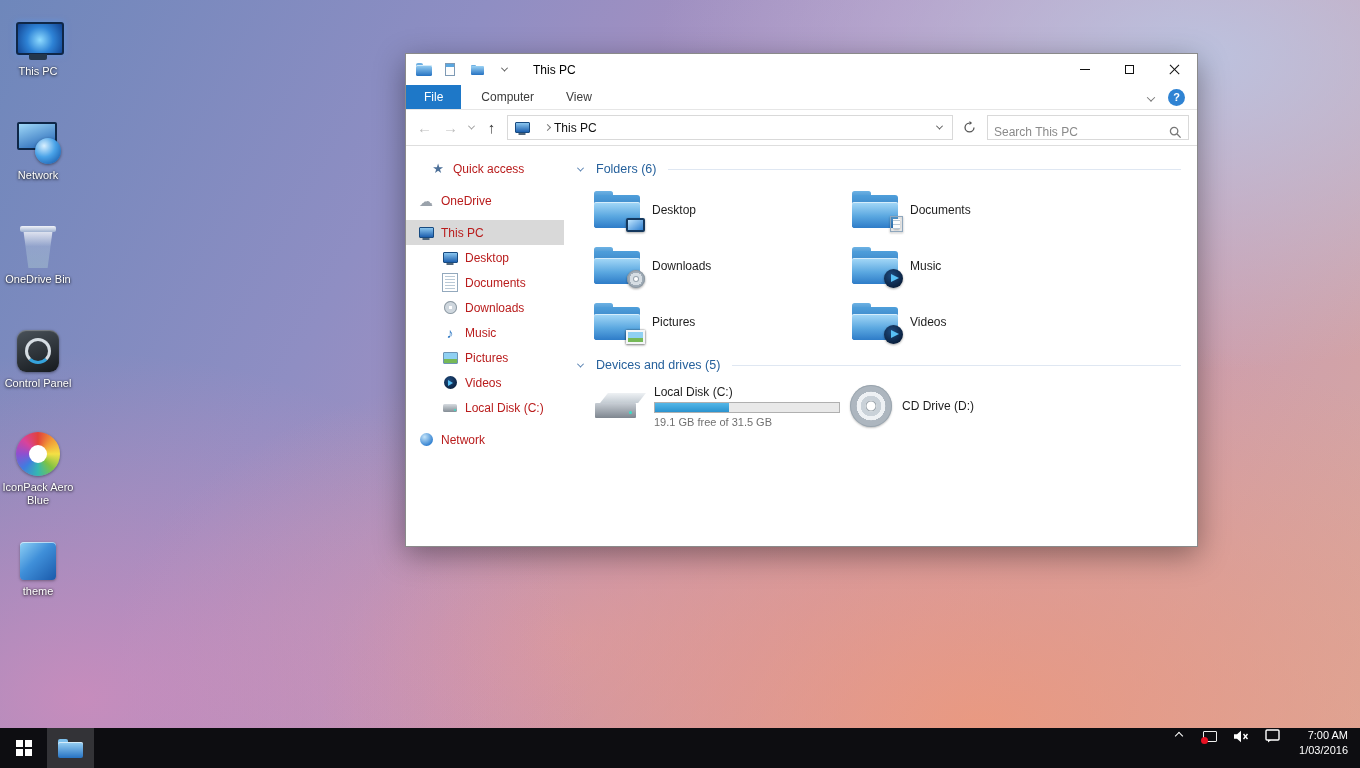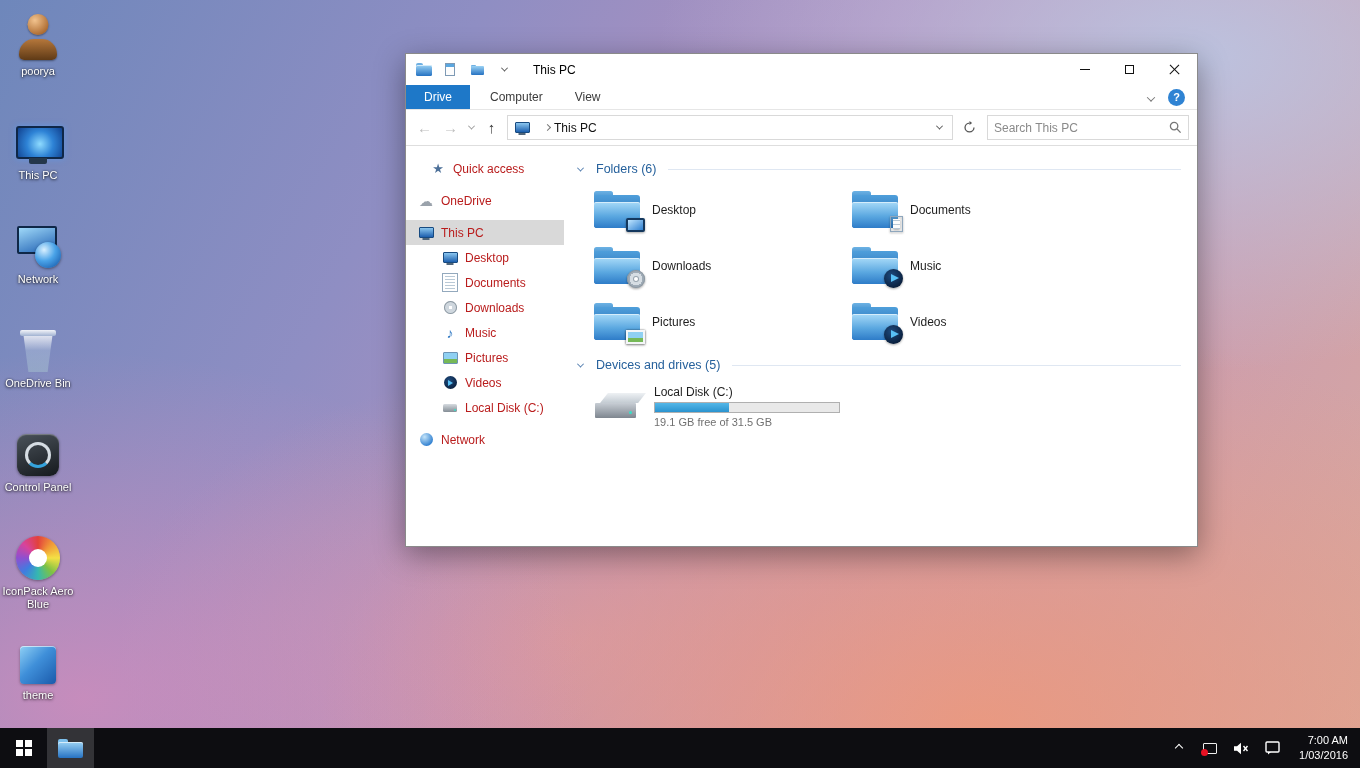--- a/index.html
+++ b/index.html
@@ -114,22 +114,22 @@
     font-size:15px; flex:none; }
   .nbtn.dis{ color:#bdbdbd; } .nbtn.en{ color:#3a3a3a; }
   .g-back::before{ content:"←"; } .g-fwd::before{ content:"→"; } .g-up::before{ content:"↑"; }
   .nchev{ width:14px; color:#9a9a9a; display:flex; align-items:center; justify-content:center; }
   .addr{ flex:1; height:25px; border:1px solid #d9d9d9; display:flex; align-items:center;
     background:#fff; padding:0 6px; margin:0 2px; min-width:0; }
   .crumb{ font-size:12px; color:#111; margin-left:4px; white-space:nowrap; }
   .addr-sep{ color:#777; margin-left:8px; display:flex; }
   .addr-chev{ margin-left:auto; color:#555; padding:0 4px; display:flex; }
   .refresh{ width:26px; height:25px; display:flex; align-items:center; justify-content:center; flex:none; }
-  .search{ width:202px; height:25px; border:1px solid #d9d9d9; display:flex; align-items:center;
-    background:#fff; margin-left:4px; padding:8px 6px; flex:none; }
+  .search{ width:202px; height:25px; border:1px solid #d9d9d9; display:flex; align-items:flex-end;
+    background:#fff; margin-left:4px; padding:0 6px; flex:none; }
   .search input{ border:0; outline:0; flex:1; font-size:12px; font-family:inherit; color:#222;
     min-width:0; background:transparent; }
   .search input::placeholder{ color:#8a8a8a; }
 
   .wbody{ flex:1; display:flex; min-height:0; }
   .sidebar{ width:158px; flex:none; padding-top:10px; overflow:hidden; }
   .srow{ display:flex; align-items:center; height:25px; padding-left:24px; font-size:12px; color:#b91c1c; }
   .srow.child{ padding-left:36px; }
   .srow.gap{ margin-top:7px;padding-left:12px; }
   .srow.sel{ background:#d9d9d9; }
@@ -221,39 +221,33 @@
     display:flex; align-items:stretch; color:#fff; }
   .tb-btn{ width:47px; display:flex; align-items:center; justify-content:center; }
   .tb-btn.active{ background:rgba(255,255,255,.16); }
   .win-logo{ width:16px; height:16px; display:grid; grid-template-columns:7px 7px; grid-template-rows:7px 7px; gap:2px; }
   .win-logo i{ background:#fff; }
   .tbf{ position:relative; width:25px; height:19px; display:block; }
   .tbf::before{ content:""; position:absolute; left:0; top:0; width:10px; height:5px;
     border-radius:2px 2px 0 0; background:#7ec0ec; }
   .tbf::after{ content:""; position:absolute; left:0; top:3px; width:25px; height:16px; border-radius:2px;
     background:linear-gradient(180deg,#9ad2f4,#2672c2); box-shadow:inset 0 1px 0 rgba(255,255,255,.6); }
-  .tray{ margin-left:auto; display:flex; align-items:center; gap:15px; padding-right:12px; }
+  .tray{ margin-left:auto; display:flex; gap:15px; padding-right:12px; }
   .tray-i{ display:flex; align-items:center; justify-content:center; width:16px; height:16px; position:relative; }
   .clock{ text-align:right; font-size:11px; line-height:1.4; padding-left:4px; }
   .net-dis{ position:relative; display:block; width:14px; height:11px; border:1.5px solid #eee; border-radius:1px; }
   .net-dis::after{ content:""; position:absolute; left:-3px; bottom:-3px; width:7px; height:7px;
     border-radius:50%; background:#e81123; }
 </style>
 </head>
 <body>
 
 <div class="desktop">
   <div class="icon-col">
 
-    <div class="dicon">
-      <div class="ibox">
-          <span class="d-user"></span>
-        </div>
-      <div class="dlabel">poorya</div>
-    </div>
 
     <div class="dicon">
       <div class="ibox">
           <span class="d-pc"></span>
         </div>
       <div class="dlabel">This PC</div>
     </div>
 
     <div class="dicon">
       <div class="ibox">
@@ -313,21 +307,21 @@
         <div class="wbtn">
             <span class="g-max"></span>
           </div>
         <div class="wbtn">
             <span class="g-x"></span>
           </div>
       </div>
     </div>
 
     <div class="tabsrow">
-      <div class="tab file">Drive</div>
+      <div class="tab file">File</div>
       <div class="tab">Computer</div>
       <div class="tab">View</div>
       <div class="tabs-right">
         <span><i class="chev down"></i></span>
         <span class="help">?</span>
       </div>
     </div>
 
     <div class="navbar">
       <div class="nbtn dis">
@@ -498,20 +492,24 @@
               <i class="h-top"></i>
                 <i class="h-front"></i>
             </span>
             <div class="dinfo">
               <div class="tlabel" style="margin-left:0;">Local Disk (C:)</div>
               <div class="capbar">
                 <div class="capfill" style="width: 40%;"></div>
               </div>
               <div class="cap-caption">19.1 GB free of 31.5 GB</div>
             </div>
+          </div>
+          <div class="tile">
+            <span class="cd48"></span>
+            <span class="tlabel">CD Drive (D:)</span>
           </div>
         </div>
 
       </div>
     </div>
   </div>
 </div>
 
 <div class="taskbar">
   <div class="tb-btn">

